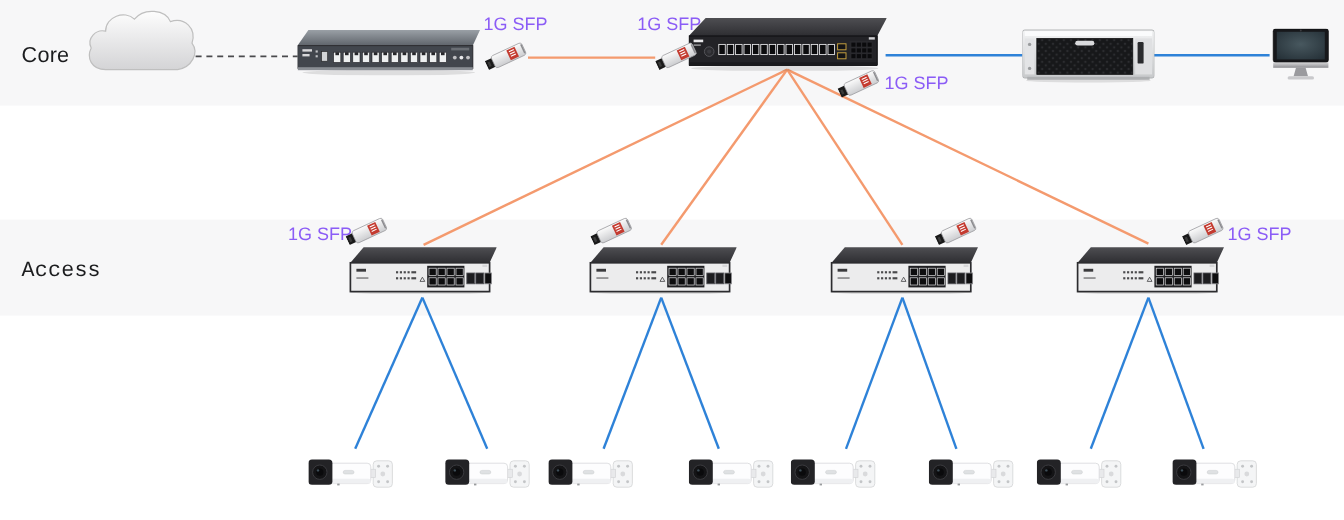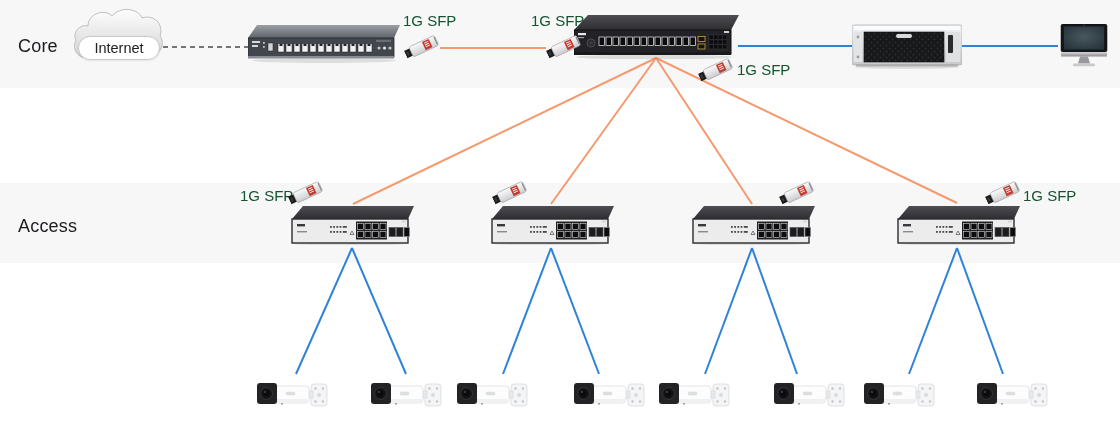--- a/index.html
+++ b/index.html
@@ -3,22 +3,22 @@
 <meta charset="utf-8">
 <style>
   html,body{margin:0;padding:0;background:#ffffff;}
   #canvas{position:relative;width:1120px;height:433px;overflow:hidden;background:#ffffff;
           font-family:"Liberation Sans", sans-serif;}
   .band{position:absolute;left:0;width:1120px;background:#f7f7f8;}
   #band-core{top:0;height:88px;}
   #band-access{top:183px;height:80px;}
   .layer-label{position:absolute;font-size:18px;color:#1b1c1e;letter-spacing:.2px;}
   #label-core{left:18px;top:36px;}
-  #label-access{left:18px;top:216px;}
-  .sfp-label{position:absolute;font-size:15px;color:#14532d;white-space:nowrap;}
+  #label-access{left:18px;top:216px;font-family:Liberation Mono, monospace;}
+  .sfp-label{position:absolute;font-size:15px;color:#8b5cf6;white-space:nowrap;}
   #lines{position:absolute;left:0;top:0;z-index:1;pointer-events:none;}
   .fiber{stroke:#f49a6e;stroke-width:2;fill:none;}
   .eth{stroke:#2e82d8;stroke-width:2;fill:none;}
   .dash{stroke:#4a4a4d;stroke-width:1.6;stroke-dasharray:5 4;fill:none;}
   .dev{position:absolute;z-index:2;}
   .sfp{position:absolute;z-index:3;width:36px;height:18px;transform:rotate(-25deg);}
   #internet-pill{position:absolute;left:78px;top:36px;width:80px;height:22px;z-index:3;
     background:#ffffff;border:1px solid #c9c9c9;border-radius:12px;display:flex;
     align-items:center;justify-content:center;font-size:14.5px;color:#202124;
     box-shadow:0 1px 2px rgba(0,0,0,.08);}
@@ -269,21 +269,20 @@
     <line class="eth" x1="957" y1="248" x2="909" y2="374"></line>
     <line class="eth" x1="957" y1="248" x2="1003" y2="374"></line>
   </svg>
 
   <div class="layer-label txt" id="label-core">Core</div>
   <div class="layer-label txt" id="label-access">Access</div>
 
   <svg class="dev" style="left:70px;top:6px" width="96" height="58">
       <use href="#sym-cloud"></use>
     </svg>
-  <div id="internet-pill">Internet</div>
 
   <svg class="dev" style="left:248px;top:23px" width="152" height="40">
       <use href="#sym-router"></use>
     </svg>
 
   <div class="sfp-label" style="left:403px;top:12px">1G SFP</div>
   <svg class="sfp" style="left:404px;top:38px">
       <use href="#sym-sfp"></use>
     </svg>
 

